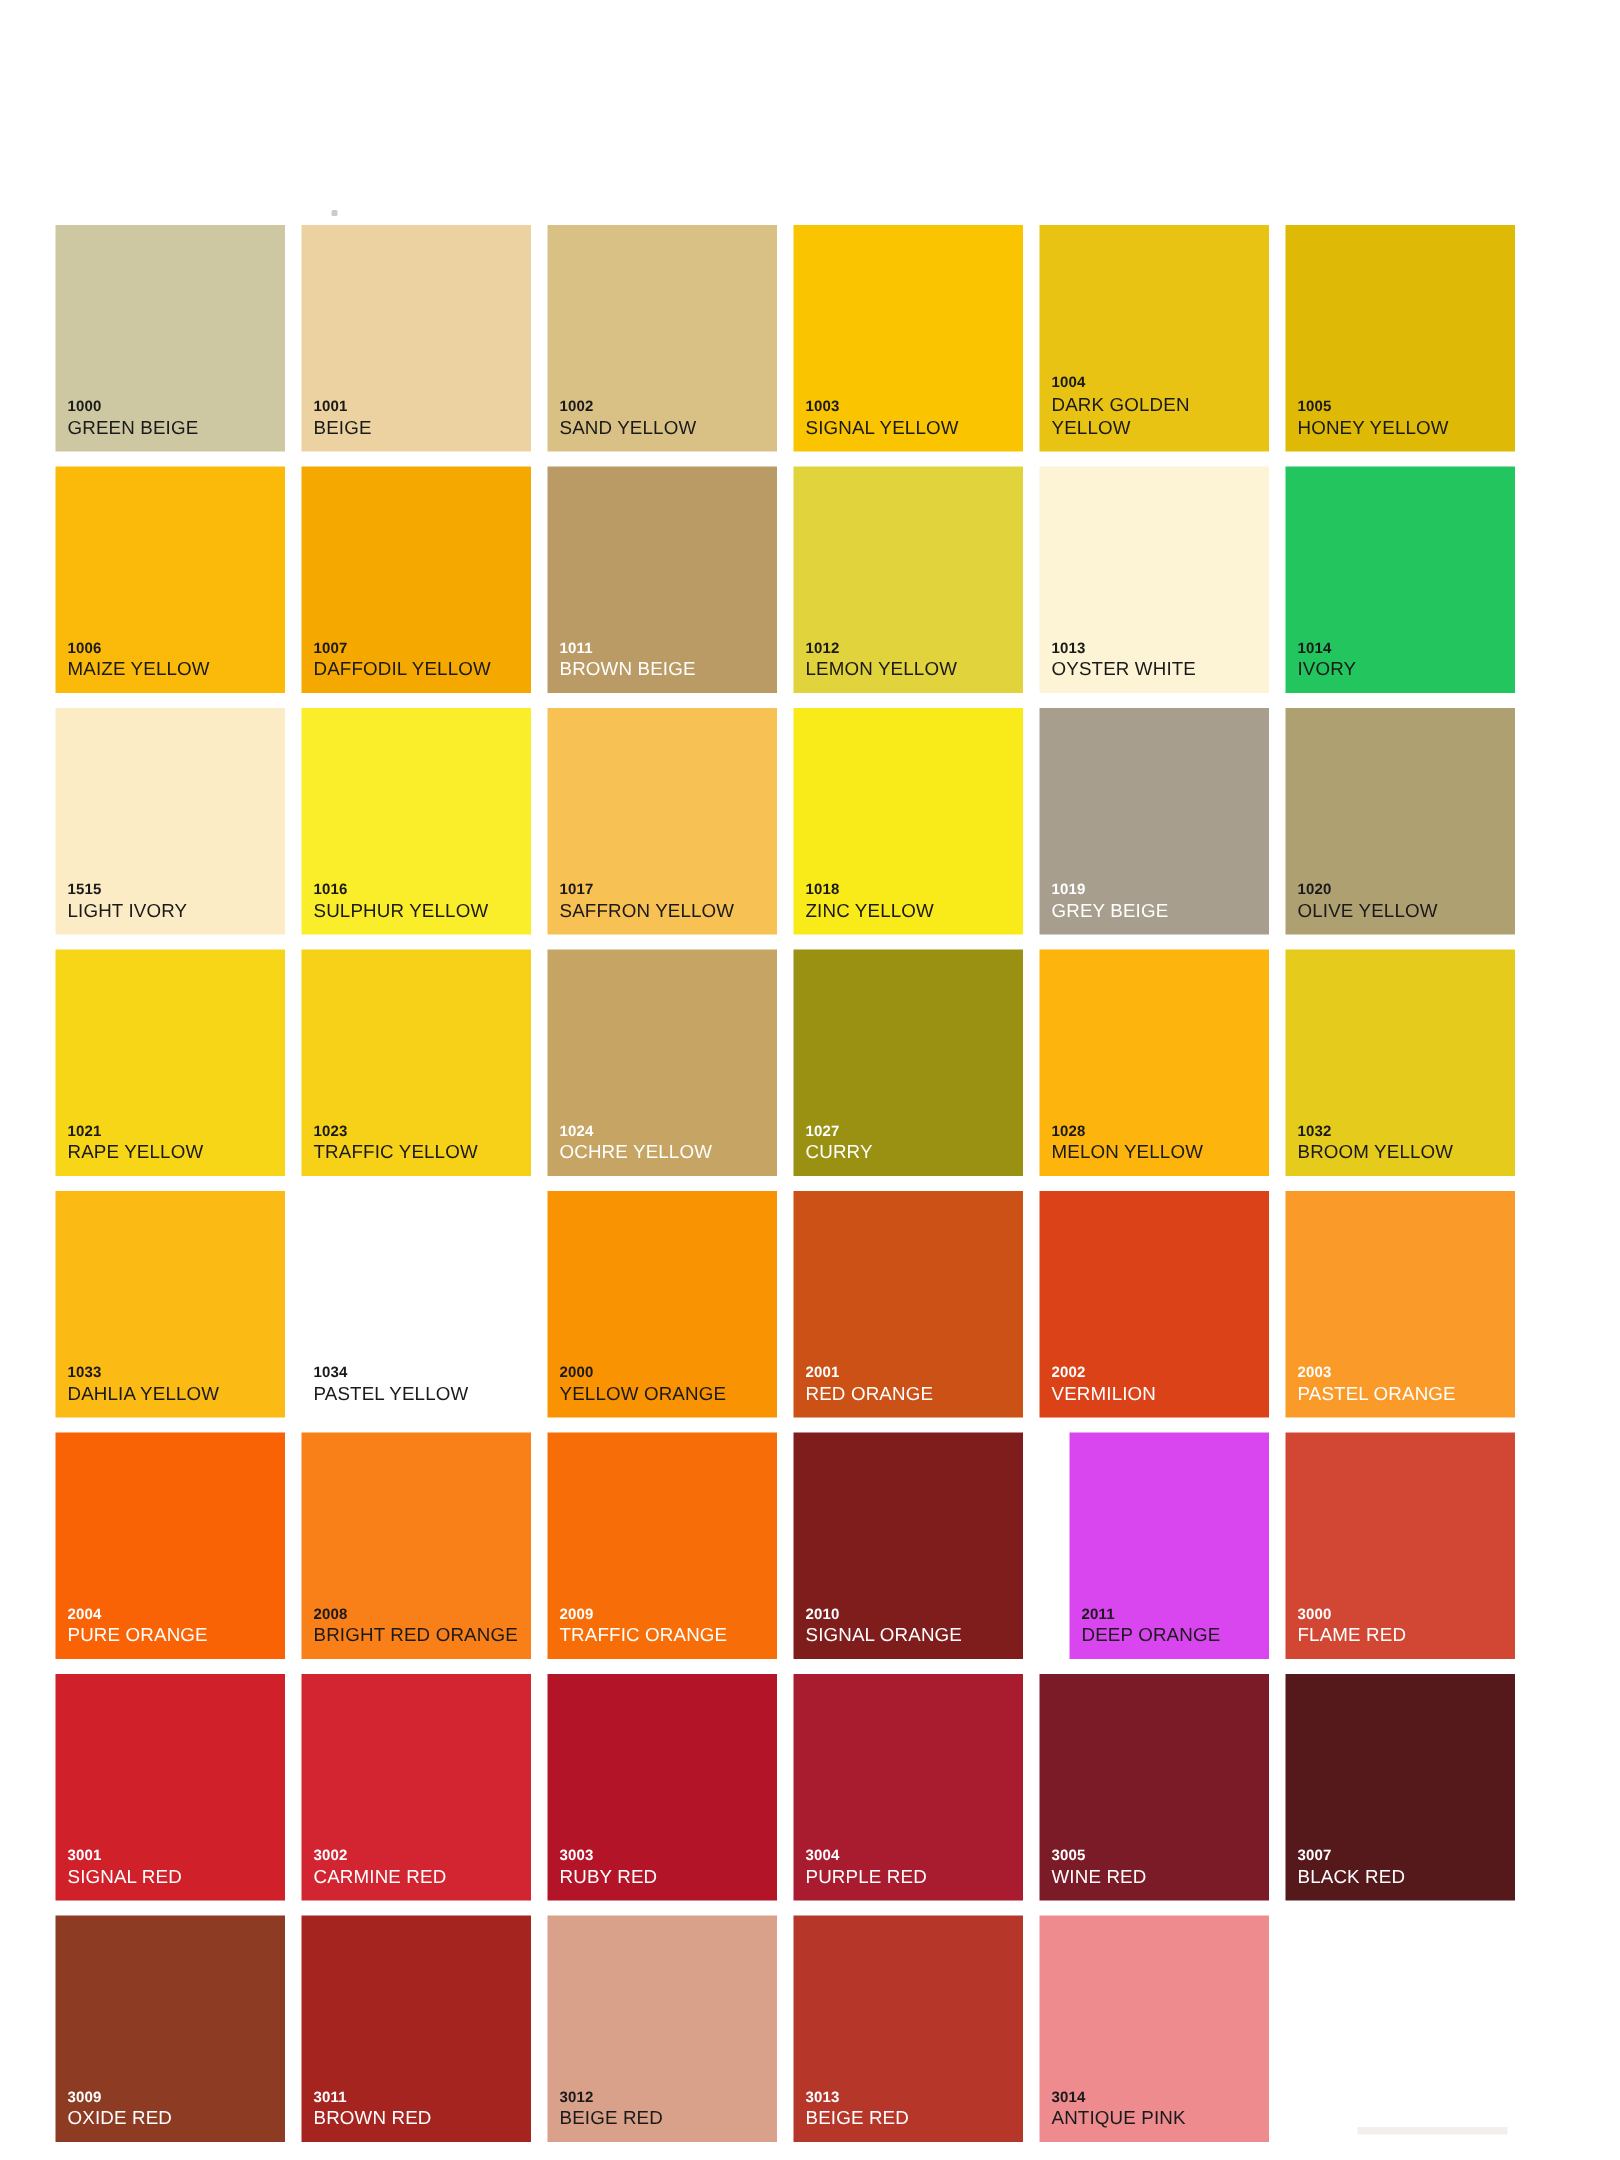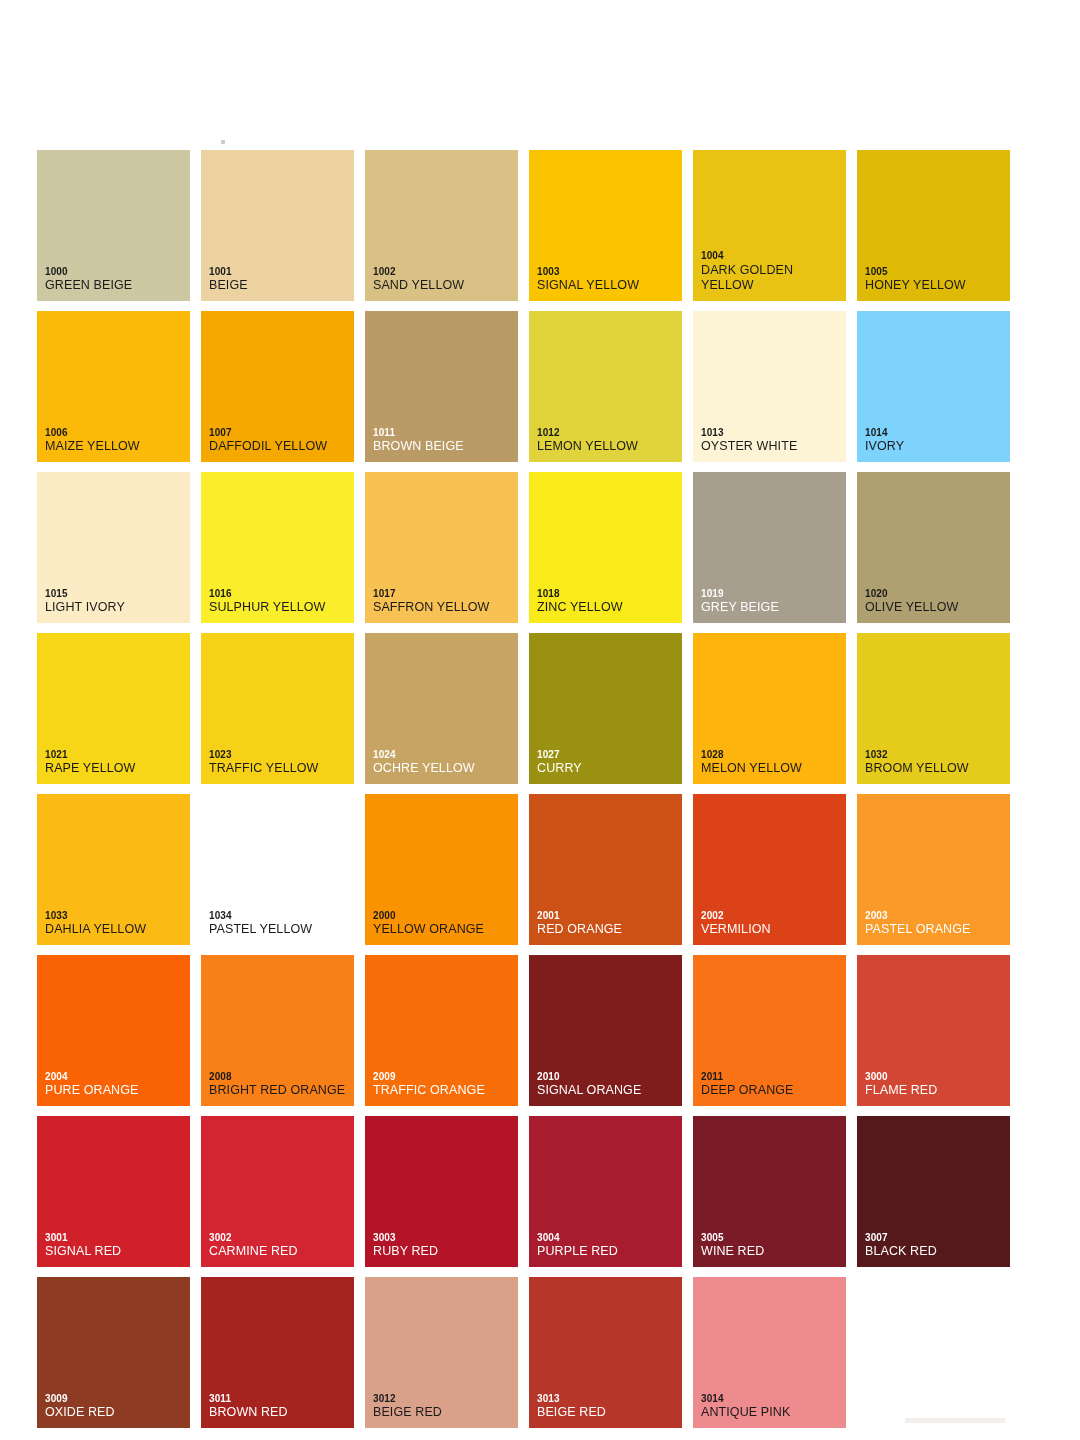--- a/index.html
+++ b/index.html
@@ -144,29 +144,29 @@
         <span class="swatch-code">1012</span>
         <span class="swatch-name">LEMON YELLOW</span>
       </div>
     </div>
     <div class="swatch dark-text" style="background: rgb(252, 244, 213);">
       <div class="swatch-label">
         <span class="swatch-code">1013</span>
         <span class="swatch-name">OYSTER WHITE</span>
       </div>
     </div>
-    <div class="swatch dark-text" style="background: #7dd3fc;">
+    <div class="swatch dark-text" style="background: #22c55e;">
       <div class="swatch-label">
         <span class="swatch-code">1014</span>
         <span class="swatch-name">IVORY</span>
       </div>
     </div>
     <div class="swatch dark-text" style="background: rgb(251, 236, 197);">
       <div class="swatch-label">
-        <span class="swatch-code">1015</span>
+        <span class="swatch-code">1515</span>
         <span class="swatch-name">LIGHT IVORY</span>
       </div>
     </div>
     <div class="swatch dark-text" style="background: rgb(250, 238, 42);">
       <div class="swatch-label">
         <span class="swatch-code">1016</span>
         <span class="swatch-name">SULPHUR YELLOW</span>
       </div>
     </div>
     <div class="swatch dark-text" style="background: rgb(248, 193, 84);">
@@ -282,21 +282,21 @@
         <span class="swatch-code">2009</span>
         <span class="swatch-name">TRAFFIC ORANGE</span>
       </div>
     </div>
     <div class="swatch light-text" style="background: #7f1d1d;">
       <div class="swatch-label">
         <span class="swatch-code">2010</span>
         <span class="swatch-name">SIGNAL ORANGE</span>
       </div>
     </div>
-    <div class="swatch dark-text" style="background: #f97316;">
+    <div class="swatch dark-text" style="background: #d946ef; margin-left: 20px;">
       <div class="swatch-label">
         <span class="swatch-code">2011</span>
         <span class="swatch-name">DEEP ORANGE</span>
       </div>
     </div>
     <div class="swatch light-text" style="background: rgb(209, 71, 51);">
       <div class="swatch-label">
         <span class="swatch-code">3000</span>
         <span class="swatch-name">FLAME RED</span>
       </div>

